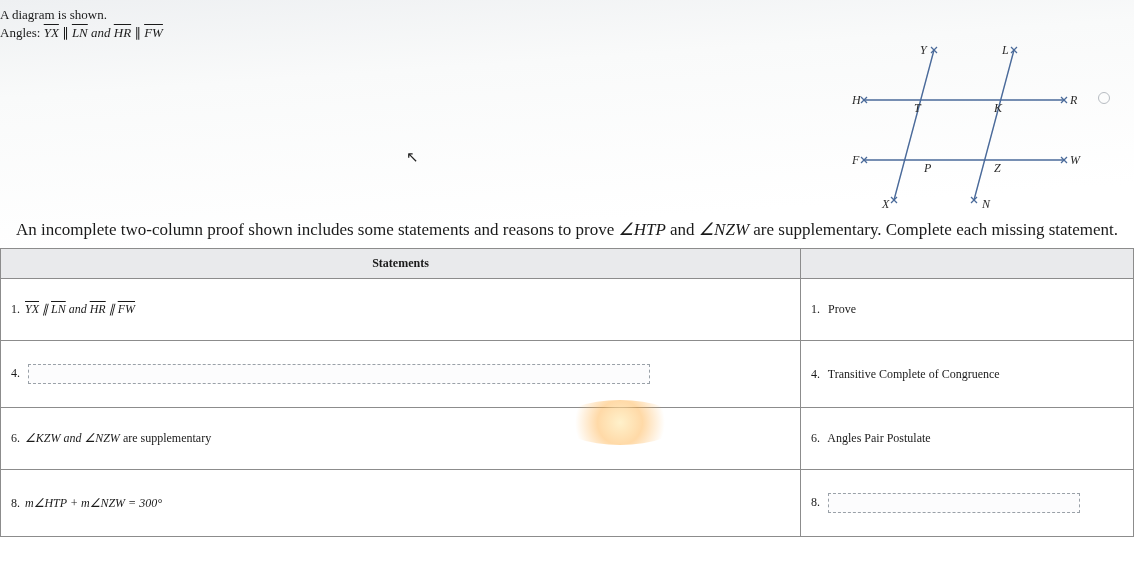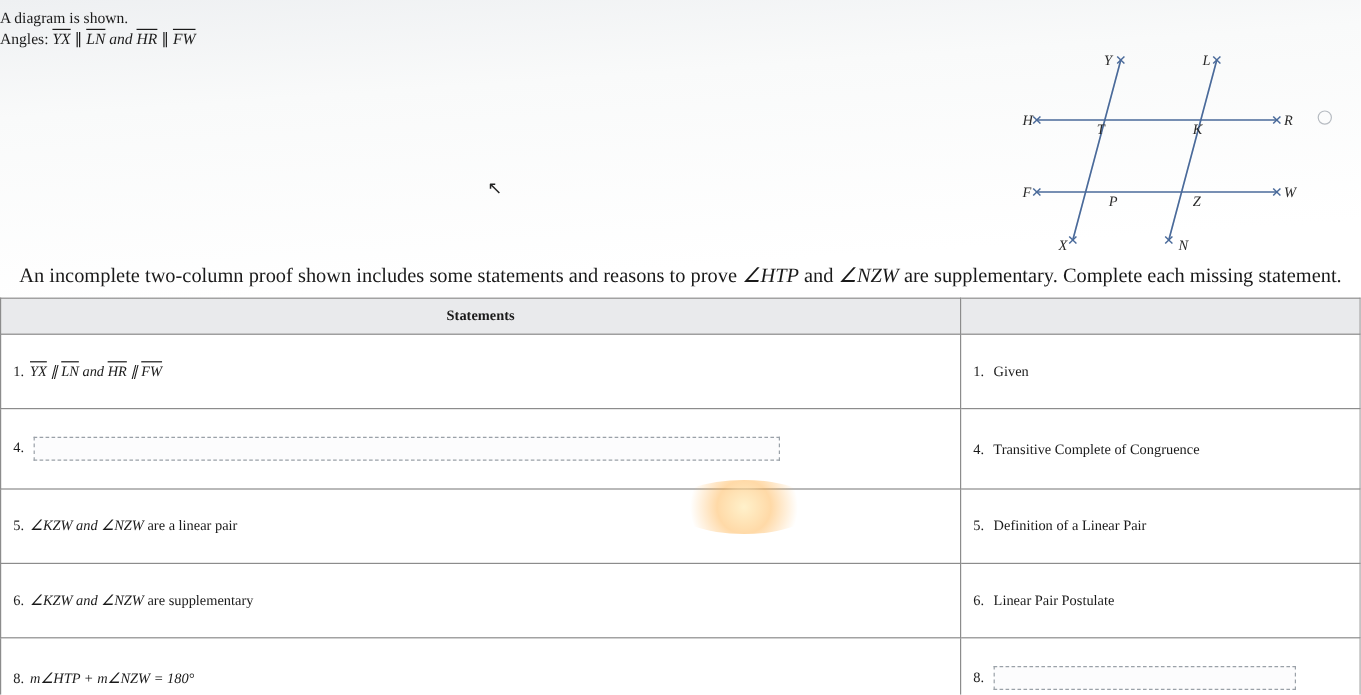--- a/index.html
+++ b/index.html
@@ -96,36 +96,32 @@
       </colgroup>
     <thead>
       <tr>
         <th>Statements</th>
         <th></th>
       </tr>
     </thead>
     <tbody>
       <tr>
         <td><span class="rownum">1.</span><span class="math"><span class="over">YX</span> ∥ <span class="over">LN</span> and <span class="over">HR</span> ∥ <span class="over">FW</span></span></td>
-        <td><span class="rownum">1.</span> <span>Given</span></td>
+        <td><span class="rownum">1.</span> <span>Prove</span></td>
       </tr>
       <tr>
         <td><span class="rownum">4.</span> <span class="blank wide"></span></td>
         <td><span class="rownum">4.</span> <span>Transitive Complete of Congruence</span></td>
       </tr>
       <tr class="tight">
-        <td><span class="rownum">5.</span><span class="math">∠KZW and ∠NZW</span> are a linear pair</td>
-        <td><span class="rownum">5.</span> <span>Definition of a Linear Pair</span></td>
-      </tr>
-      <tr class="tight">
         <td><span class="rownum">6.</span><span class="math">∠KZW and ∠NZW</span> are supplementary</td>
-        <td><span class="rownum">6.</span> <span>Linear Pair Postulate</span></td>
+        <td><span class="rownum">6.</span> <span>Angles Pair Postulate</span></td>
       </tr>
       <tr>
-        <td><span class="rownum">8.</span><span class="math">m∠HTP + m∠NZW = 180°</span></td>
+        <td><span class="rownum">8.</span><span class="math">m∠HTP + m∠NZW = 300°</span></td>
         <td><span class="rownum">8.</span> <span class="blank r"></span></td>
       </tr>
 
     </tbody>
   </table>
 
   <div class="glare"></div>
 </div>
 
 </body></html>

